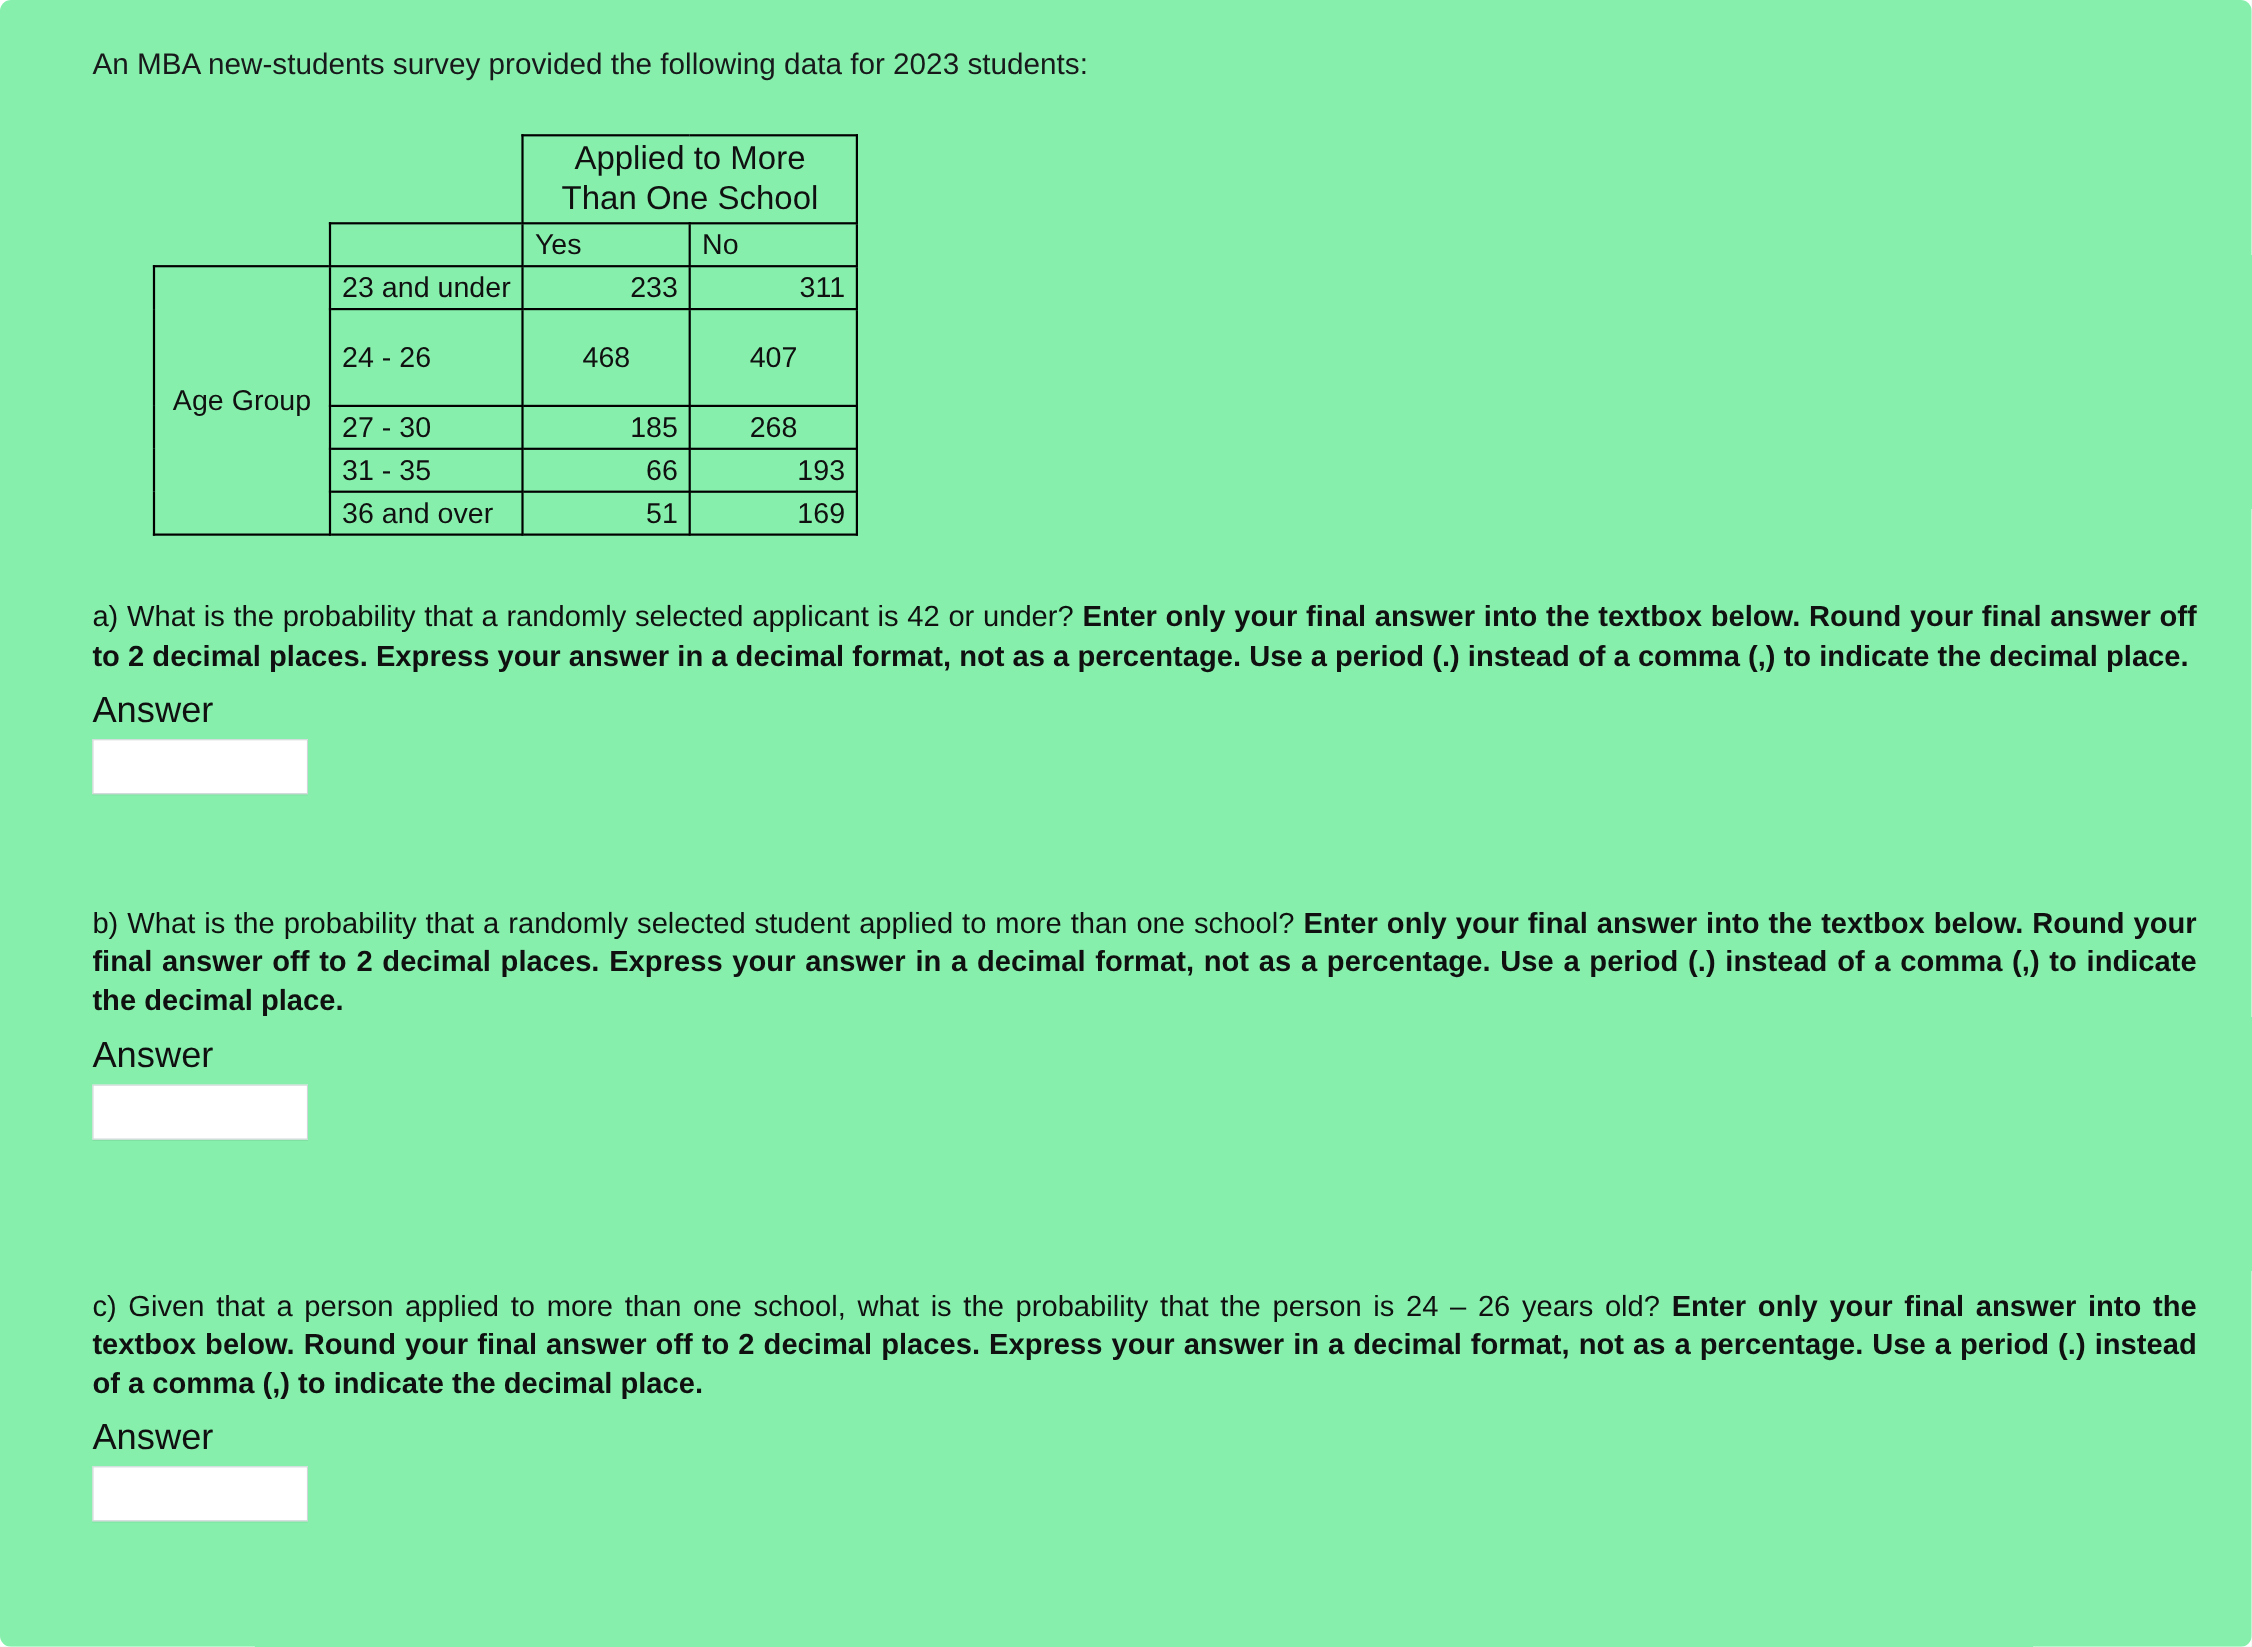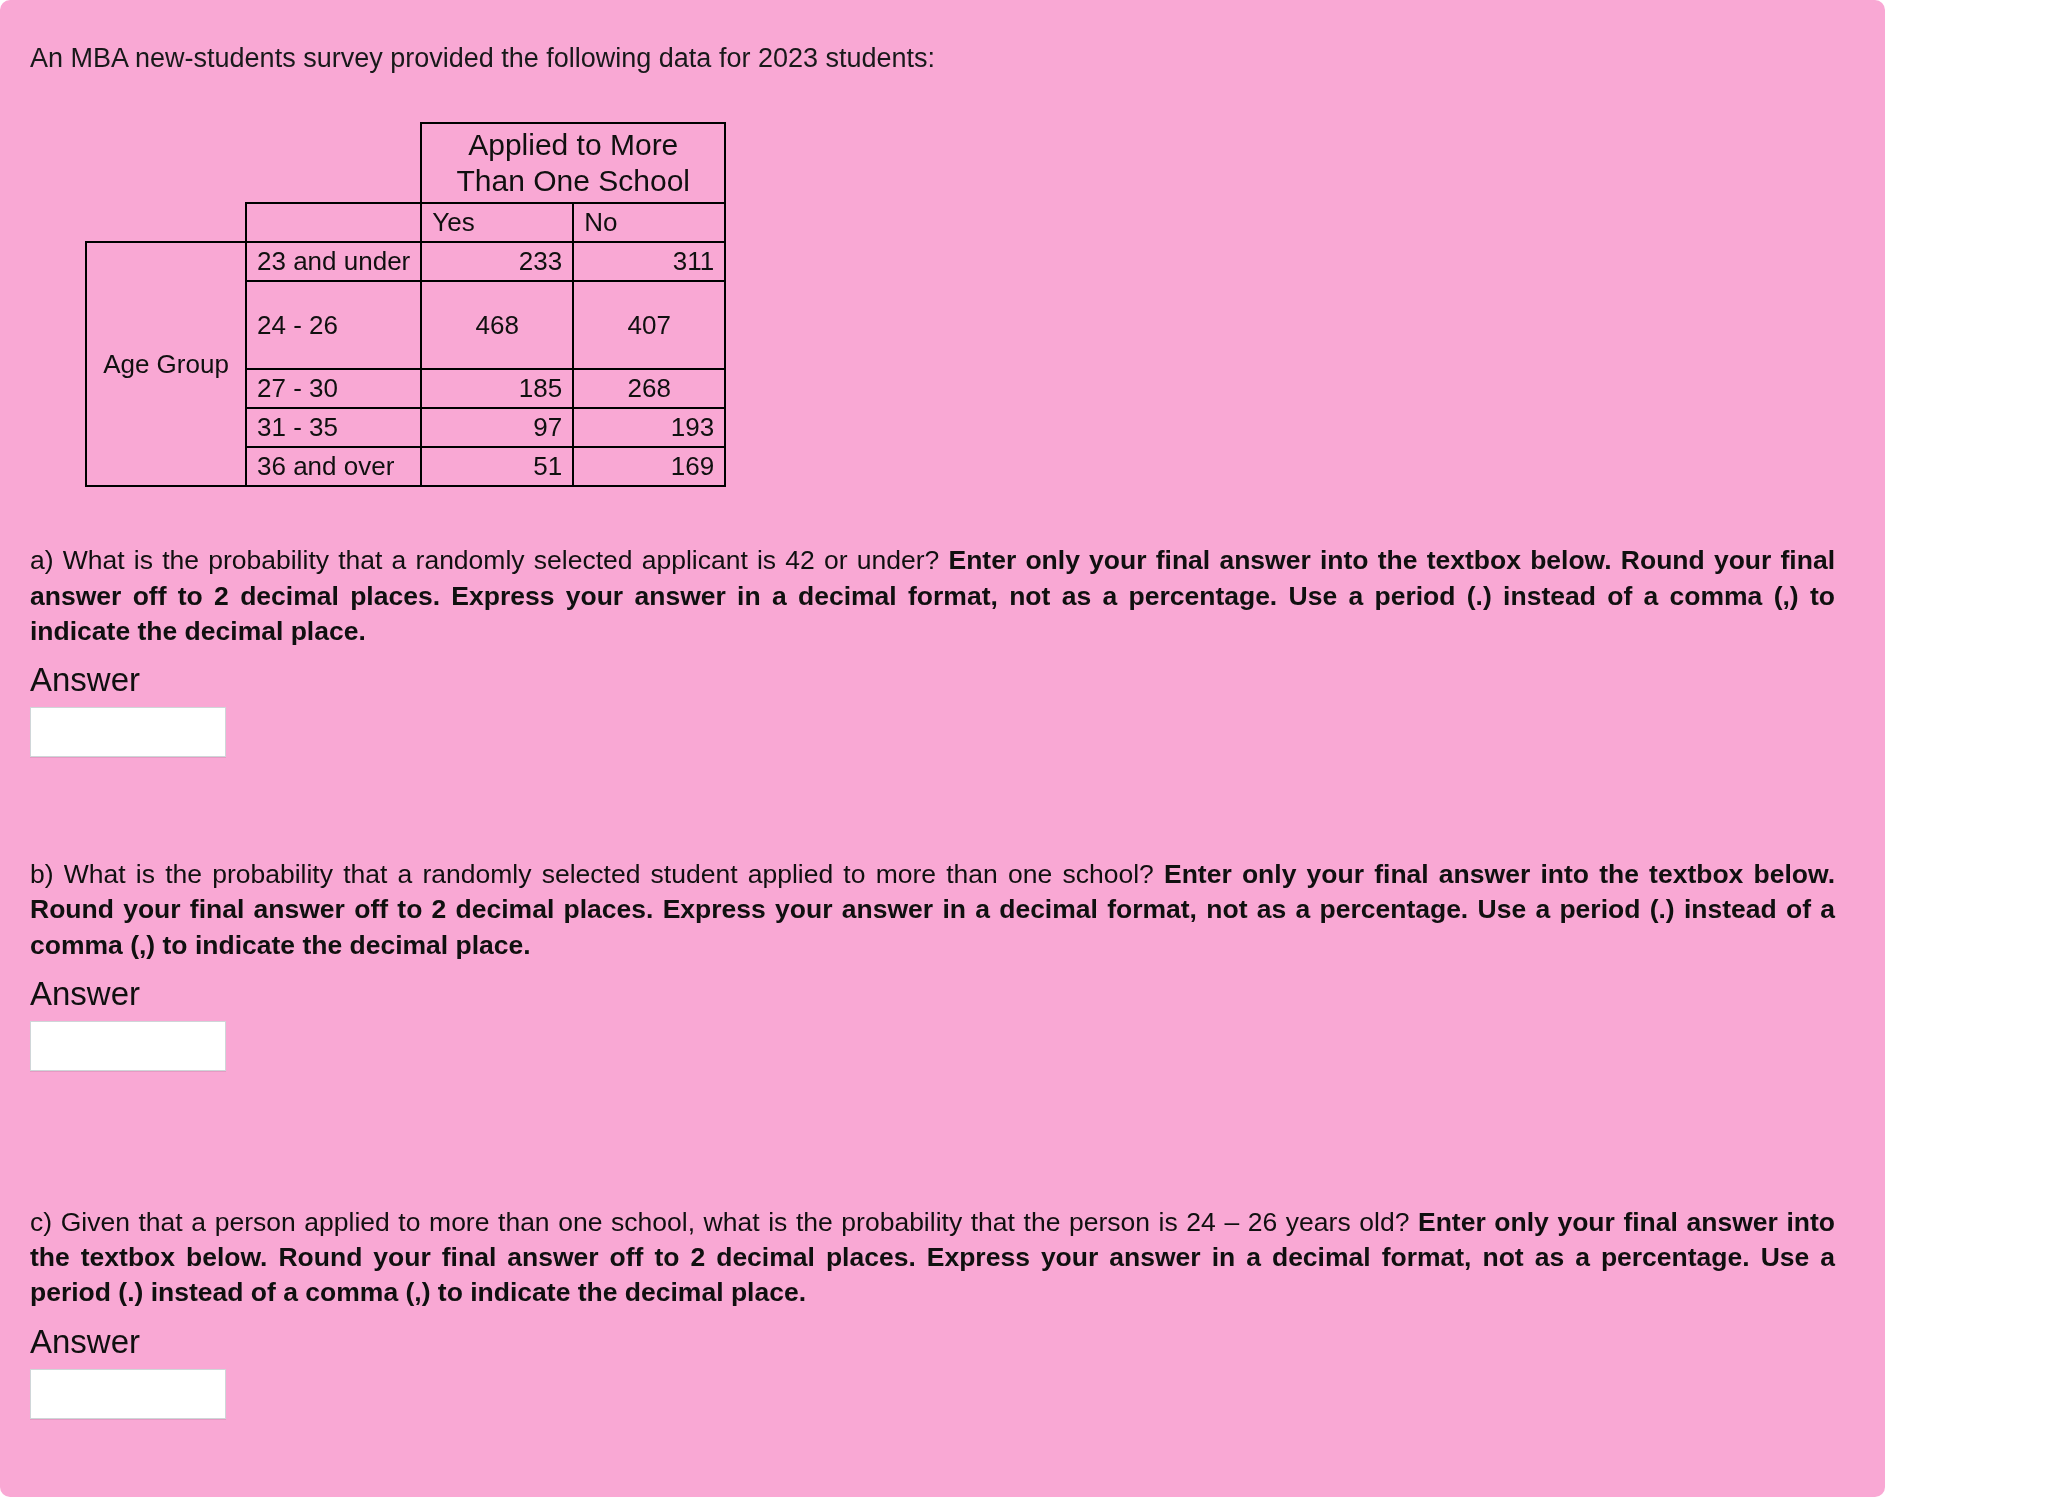--- a/index.html
+++ b/index.html
@@ -6,25 +6,25 @@
     margin: 0;
     padding: 0;
     background: #ffffff;
   }
   body {
     width: 2047px;
     font-family: "Liberation Sans", sans-serif;
     color: #1a1a1a;
   }
   .page {
-    width: 1885px;
+    width: 2047px;
     min-height: 1497px;
-    background: #f9a8d4;
+    background: #86efac;
     box-sizing: border-box;
-    padding: 34px 50px 30px 30px;
+    padding: 34px 50px 30px 84px;
     border-radius: 10px;
   }
   .intro {
     font-size: 27px;
     line-height: 1.35;
     color: #18191a;
     margin: 6px 0 0 0;
   }
 
   
@@ -148,21 +148,21 @@
         <td class="num-cell num-cell-mid">468</td>
         <td class="num-cell num-cell-mid">407</td>
       </tr>
       <tr>
         <td class="label-cell">27 - 30</td>
         <td class="num-cell">185</td>
         <td class="num-cell num-cell-mid">268</td>
       </tr>
       <tr>
         <td class="label-cell">31 - 35</td>
-        <td class="num-cell">97</td>
+        <td class="num-cell">66</td>
         <td class="num-cell">193</td>
       </tr>
       <tr>
         <td class="label-cell">36 and over</td>
         <td class="num-cell">51</td>
         <td class="num-cell">169</td>
       </tr>
     </tbody>
       </table>
   </div>

